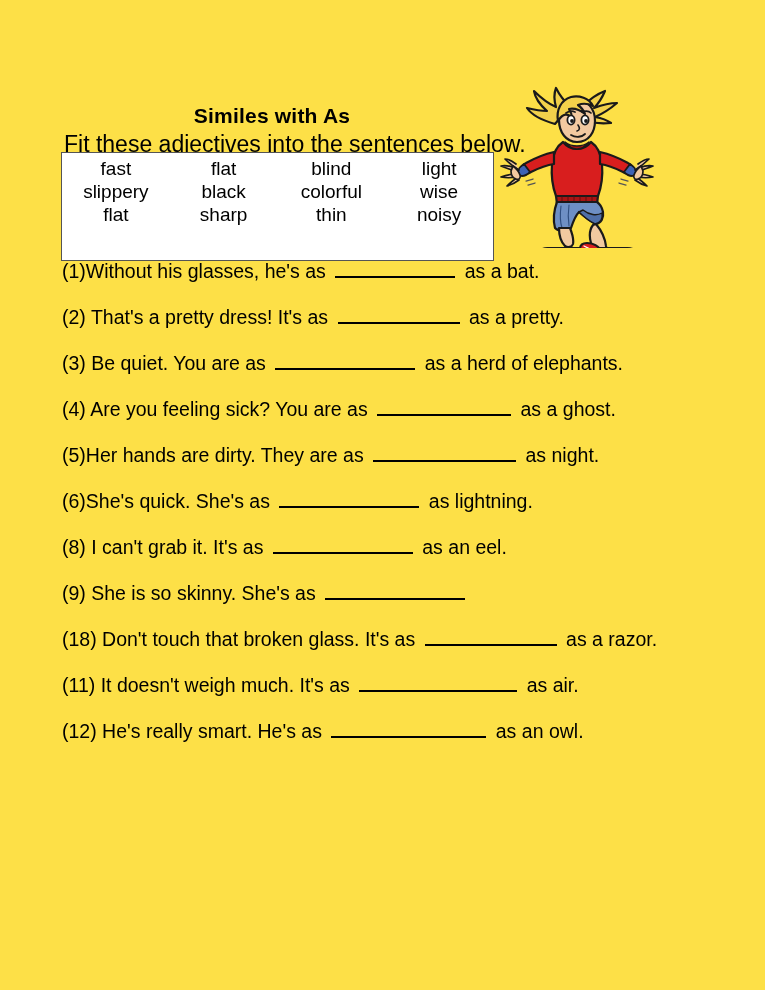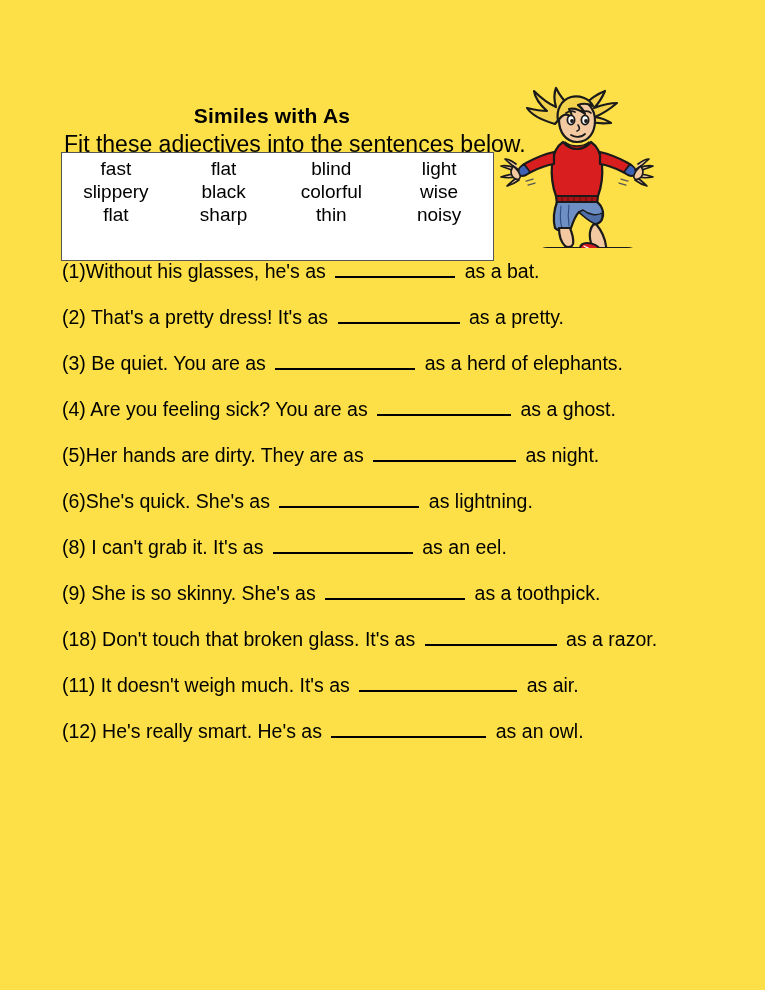--- a/index.html
+++ b/index.html
@@ -323,21 +323,20 @@
 
     <div class="sentence">
       <span class="s-pre">(8) I can't grab it. It's as </span>
       <span class="s-blank" style="width: 140px;"></span>
       <span class="s-post"> as an eel.</span>
     </div>
 
     <div class="sentence">
       <span class="s-pre">(9) She is so skinny. She's as </span>
       <span class="s-blank" style="width: 140px;"></span>
-      <span class="s-post"> as a toothpick.</span>
     </div>
 
     <div class="sentence">
       <span class="s-pre">(18) Don't touch that broken glass. It's as </span>
       <span class="s-blank" style="width: 132px;"></span>
       <span class="s-post"> as a razor.</span>
     </div>
 
     <div class="sentence">
       <span class="s-pre">(11) It doesn't weigh much. It's as </span>

